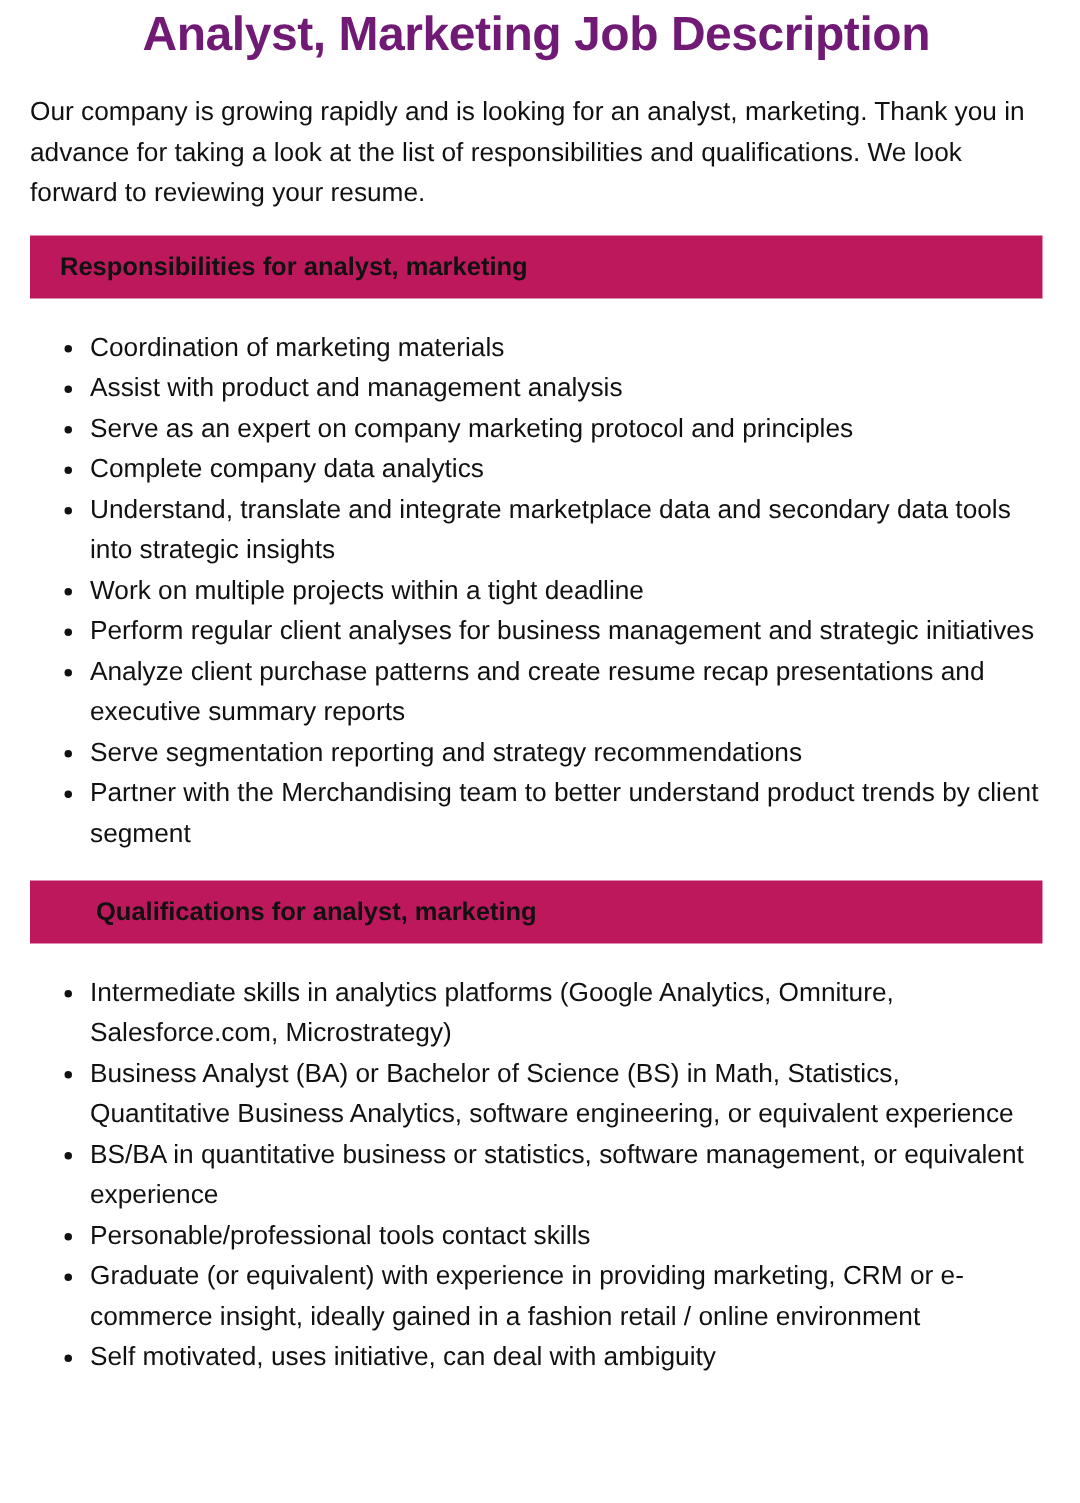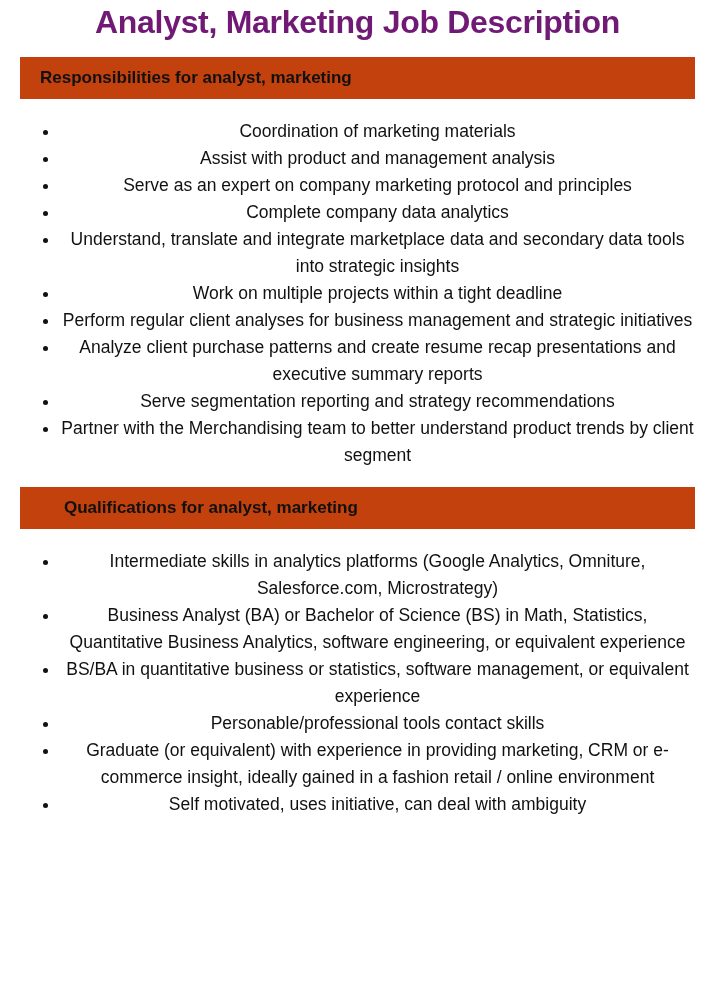--- a/index.html
+++ b/index.html
@@ -15,38 +15,39 @@
       font-size: 32px; font-weight: bold; line-height: 40px;
       letter-spacing: -0.3px;
       color: #701a75;
     }
     .intro {
       margin: 19px 0 0 0;
       font-size: 17.5px; line-height: 27px;
     }
     .section-header {
       margin-top: 15px;
-      background: #c2410c;
+      background: #be185d;
       height: 42px;
       padding-left: 20px;
       display: flex; align-items: center;
       font-size: 17px; font-weight: bold;
     }
     ul {
       margin: 19px 0 0 0; padding: 0 0 0 40px;
-      font-size: 17.5px; line-height: 27px; text-align: center;
+      font-size: 17.5px; line-height: 27px;
     }
     li { margin: 0; padding: 0; }
     .qual-header { margin-top: 18px; padding-left: 44px; }
   </style>
 </head>
 <body>
 
 <div class="page">
   <h1>Analyst, Marketing Job Description</h1>
+  <p class="intro">Our company is growing rapidly and is looking for an analyst, marketing. Thank you in advance for taking a look at the list of responsibilities and qualifications. We look forward to reviewing your resume.</p>
 
   <div class="section-header">
     <span>Responsibilities for analyst, marketing</span>
   </div>
   <ul>
     <li>Coordination of marketing materials</li>
     <li>Assist with product and management analysis</li>
     <li>Serve as an expert on company marketing protocol and principles</li>
     <li>Complete company data analytics</li>
     <li>Understand, translate and integrate marketplace data and secondary data tools into strategic insights</li>

